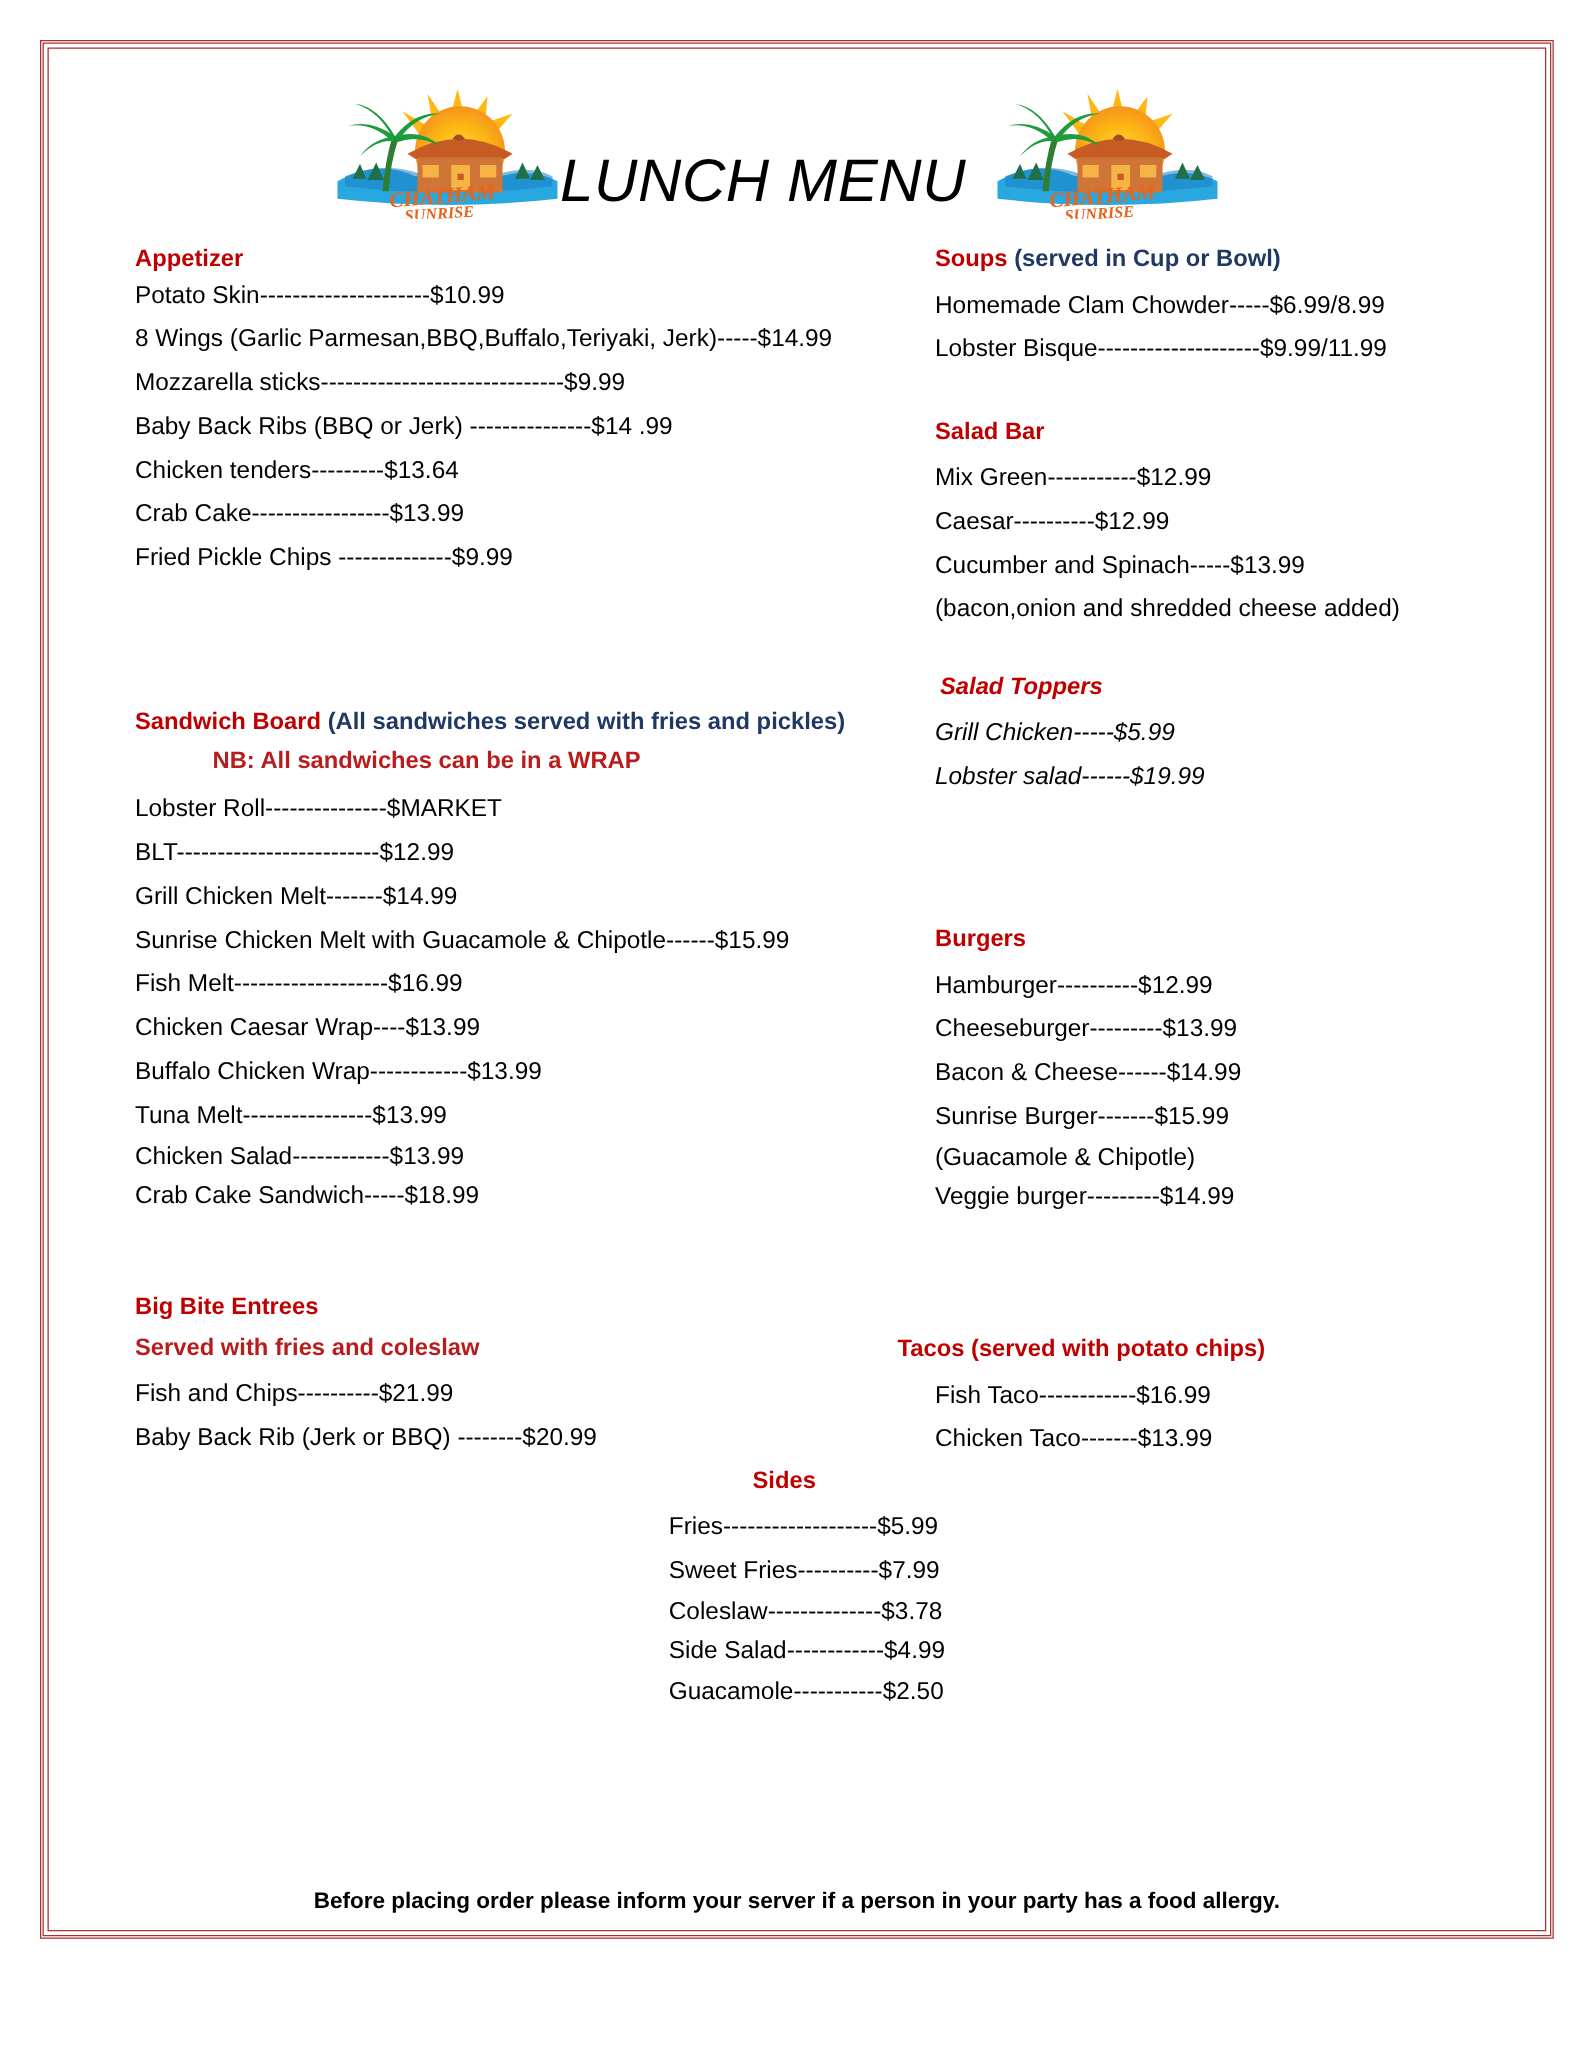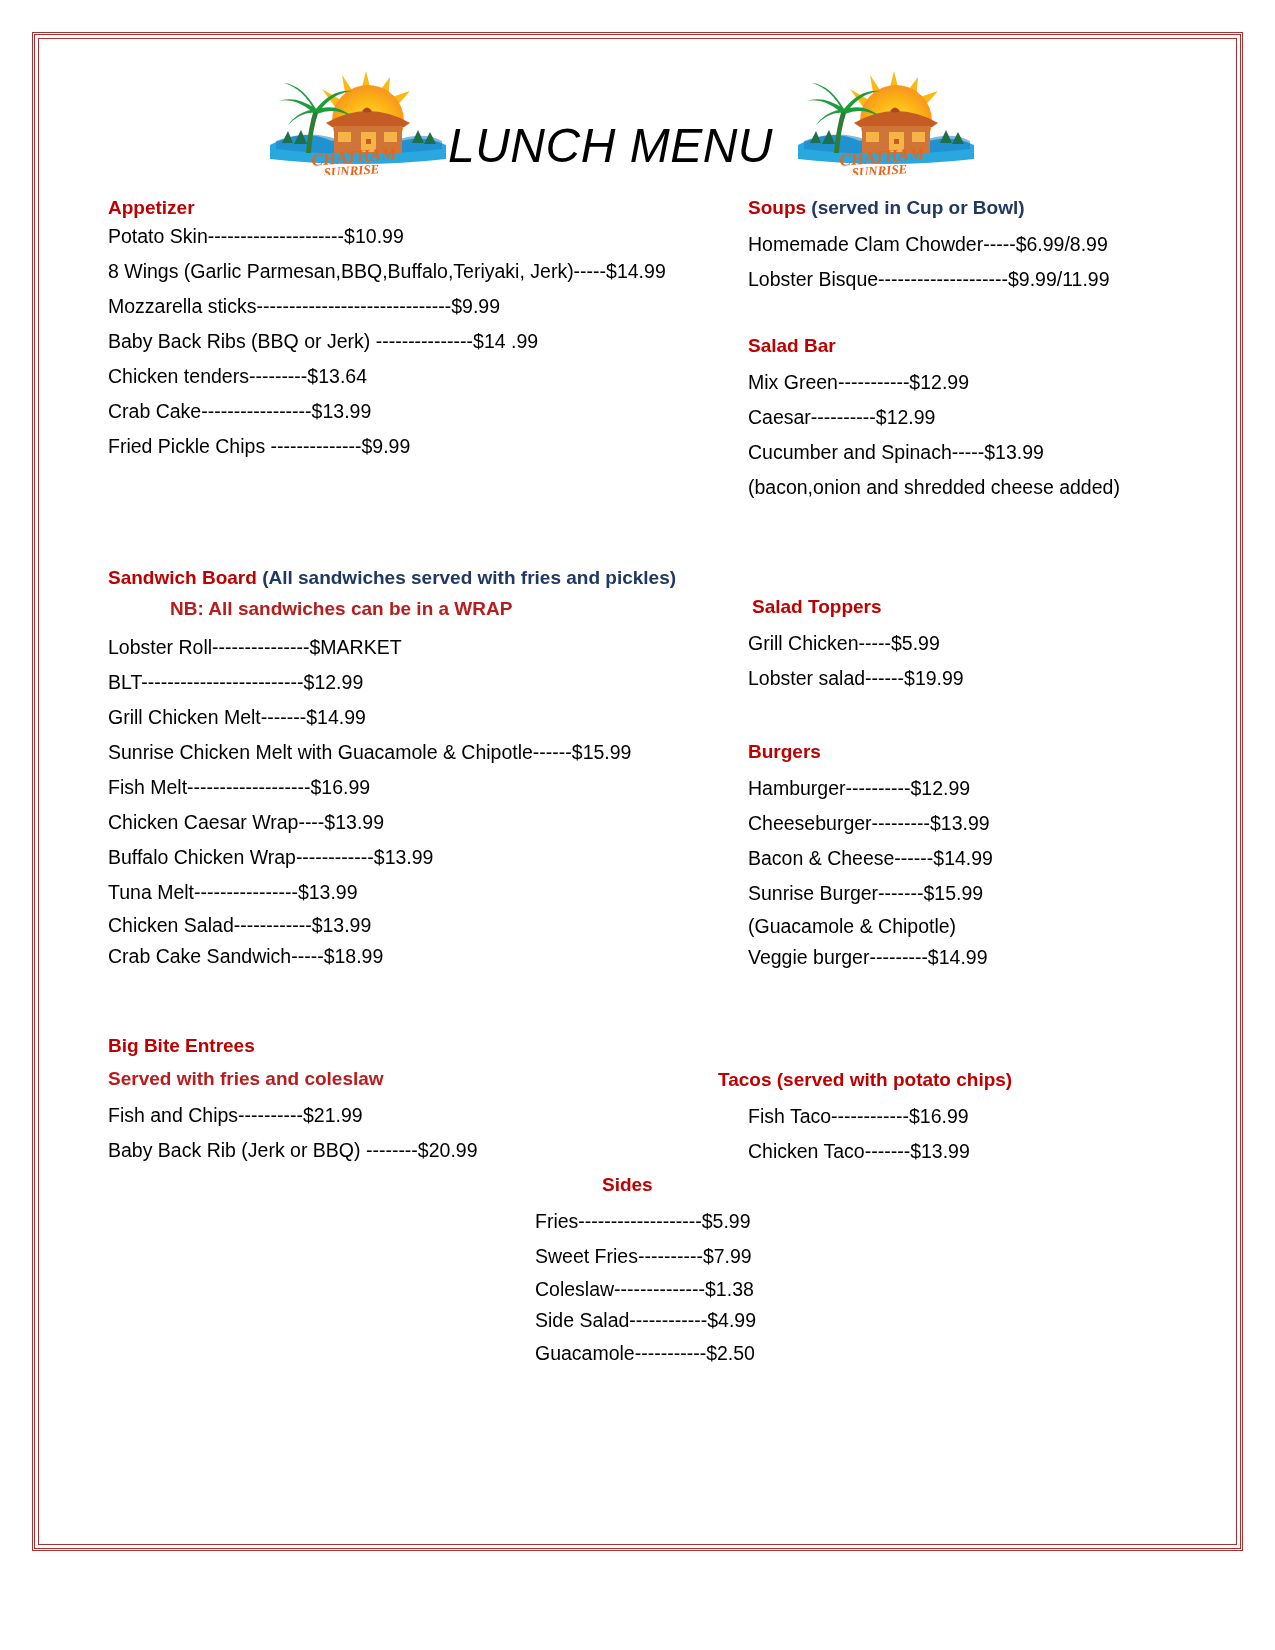--- a/index.html
+++ b/index.html
@@ -239,21 +239,21 @@
     <div class="item">Grill Chicken Melt-------$14.99</div>
     <div class="item">Sunrise Chicken Melt with Guacamole &amp; Chipotle------$15.99</div>
     <div class="item">Fish Melt-------------------$16.99</div>
     <div class="item">Chicken Caesar Wrap----$13.99</div>
     <div class="item">Buffalo Chicken Wrap------------$13.99</div>
     <div class="item">Tuna Melt----------------$13.99</div>
     <div class="item tight">Chicken Salad------------$13.99</div>
     <div class="item tight">Crab Cake Sandwich-----$18.99</div>
   </div>
 
-  <div class="block col-right" style="top:597px;">
+  <div class="block col-right" style="top:540px;font-style:italic;">
     <div class="sec-head" style="margin-left:4px;">Salad Toppers</div>
     <div class="item" style="margin-top:8px;">Grill Chicken-----$5.99</div>
     <div class="item">Lobster salad------$19.99</div>
   </div>
 
   <div class="block col-right" style="top:742px;">
     <div class="sec-head">Burgers</div>
     <div class="item" style="margin-top:8px;">Hamburger----------$12.99</div>
     <div class="item">Cheeseburger---------$13.99</div>
     <div class="item">Bacon &amp; Cheese------$14.99</div>
@@ -272,19 +272,20 @@
   <div class="block" style="left:718px; top:1070px;">
     <div class="sec-head">Tacos (served with potato chips)</div>
     <div class="item" style="margin-top:8px; margin-left:30px;">Fish Taco------------$16.99</div>
     <div class="item" style="margin-left:30px;">Chicken Taco-------$13.99</div>
   </div>
 
   <div class="block" style="left:535px; top:1175px;">
     <div class="sec-head" style="margin-left:67px;">Sides</div>
     <div class="item" style="margin-top:8px;">Fries-------------------$5.99</div>
     <div class="item">Sweet Fries----------$7.99</div>
-    <div class="item tight">Coleslaw--------------$1.38</div>
+    <div class="item tight">Coleslaw--------------$3.78</div>
     <div class="item tight">Side Salad------------$4.99</div>
     <div class="item">Guacamole-----------$2.50</div>
   </div>
 
+  <div class="allergy">Before placing order please inform your server if a person in your party has a food allergy.</div>
 
 </div>
 
 </body></html>

